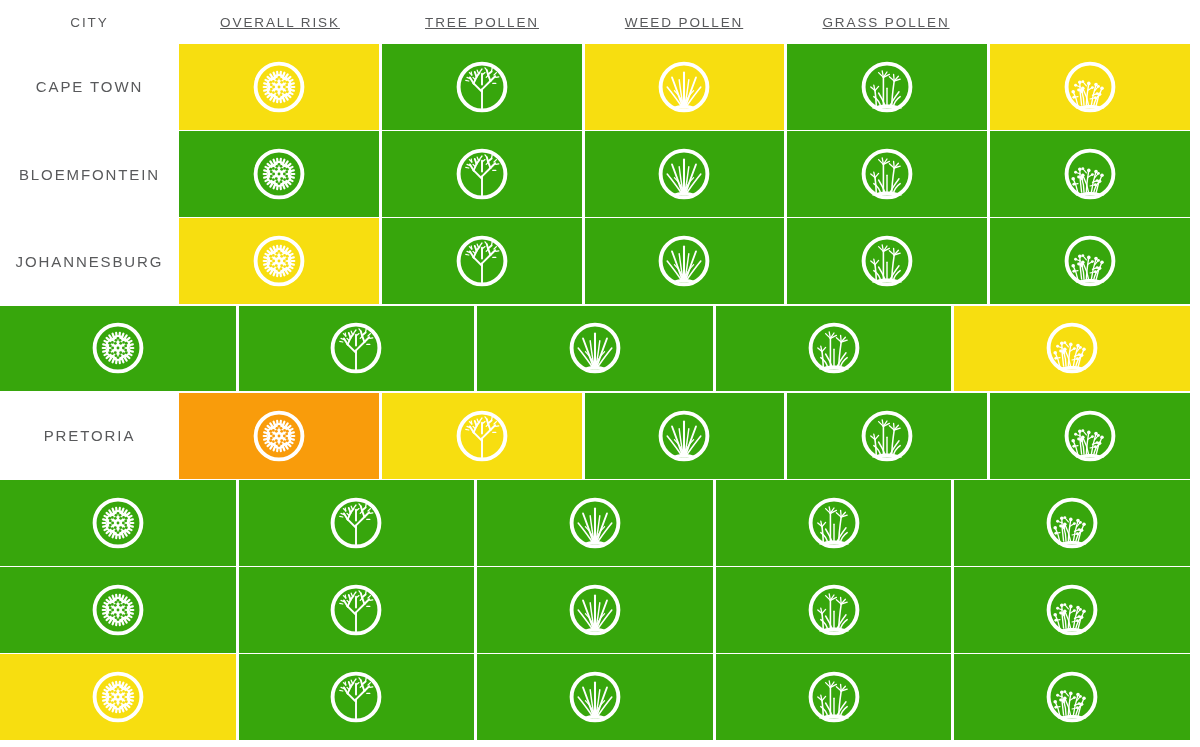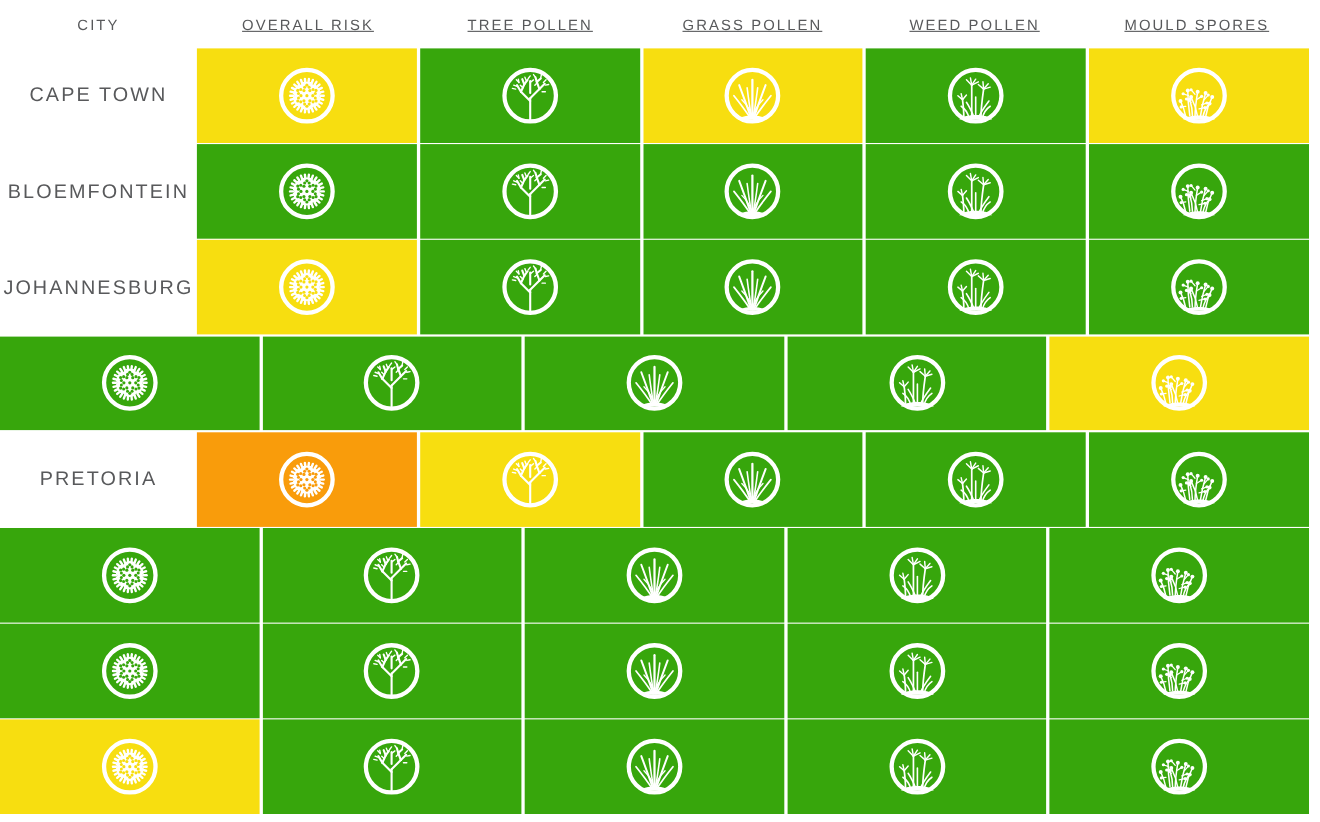--- a/index.html
+++ b/index.html
@@ -61,21 +61,21 @@
     height: 85.8px;
     margin-bottom: 1.4px;
   }
   .city-cell {
     width: 179px;
     min-width: 179px;
     display: flex;
     align-items: center;
     justify-content: center;
     color: #58595b;
-    font-size: 18px;
+    font-size: 15px;
     letter-spacing: 1.9px;
     text-transform: uppercase;
     white-space: nowrap;
     background: #ffffff;
   }
   .cells {
     flex: 1;
     display: flex;
     gap: 3px;
     padding-right: 10px;
@@ -92,23 +92,22 @@
 </style>
 </head>
 <body>
 
 <div id="board">
 
   <div class="header-row">
       <div class="head-cell city-head">CITY</div>
       <div class="head-cell metric-head">OVERALL RISK</div>
       <div class="head-cell metric-head">TREE POLLEN</div>
+      <div class="head-cell metric-head">WEED POLLEN</div>
       <div class="head-cell metric-head">GRASS POLLEN</div>
-      <div class="head-cell metric-head">WEED POLLEN</div>
-      <div class="head-cell metric-head">MOULD SPORES</div>
     </div>
 
   <div class="grid-body">
       <div class="row">
         <div class="city-cell">CAPE TOWN</div>
         <div class="cells">
           <div class="cell" style="background: rgb(247, 222, 16);">
             <span>
               <svg width="60" height="60" viewBox="0 0 100 100" aria-hidden="true">
                 <circle cx="50" cy="50" r="39" fill="none" stroke="#ffffff" stroke-width="6.5"></circle>

